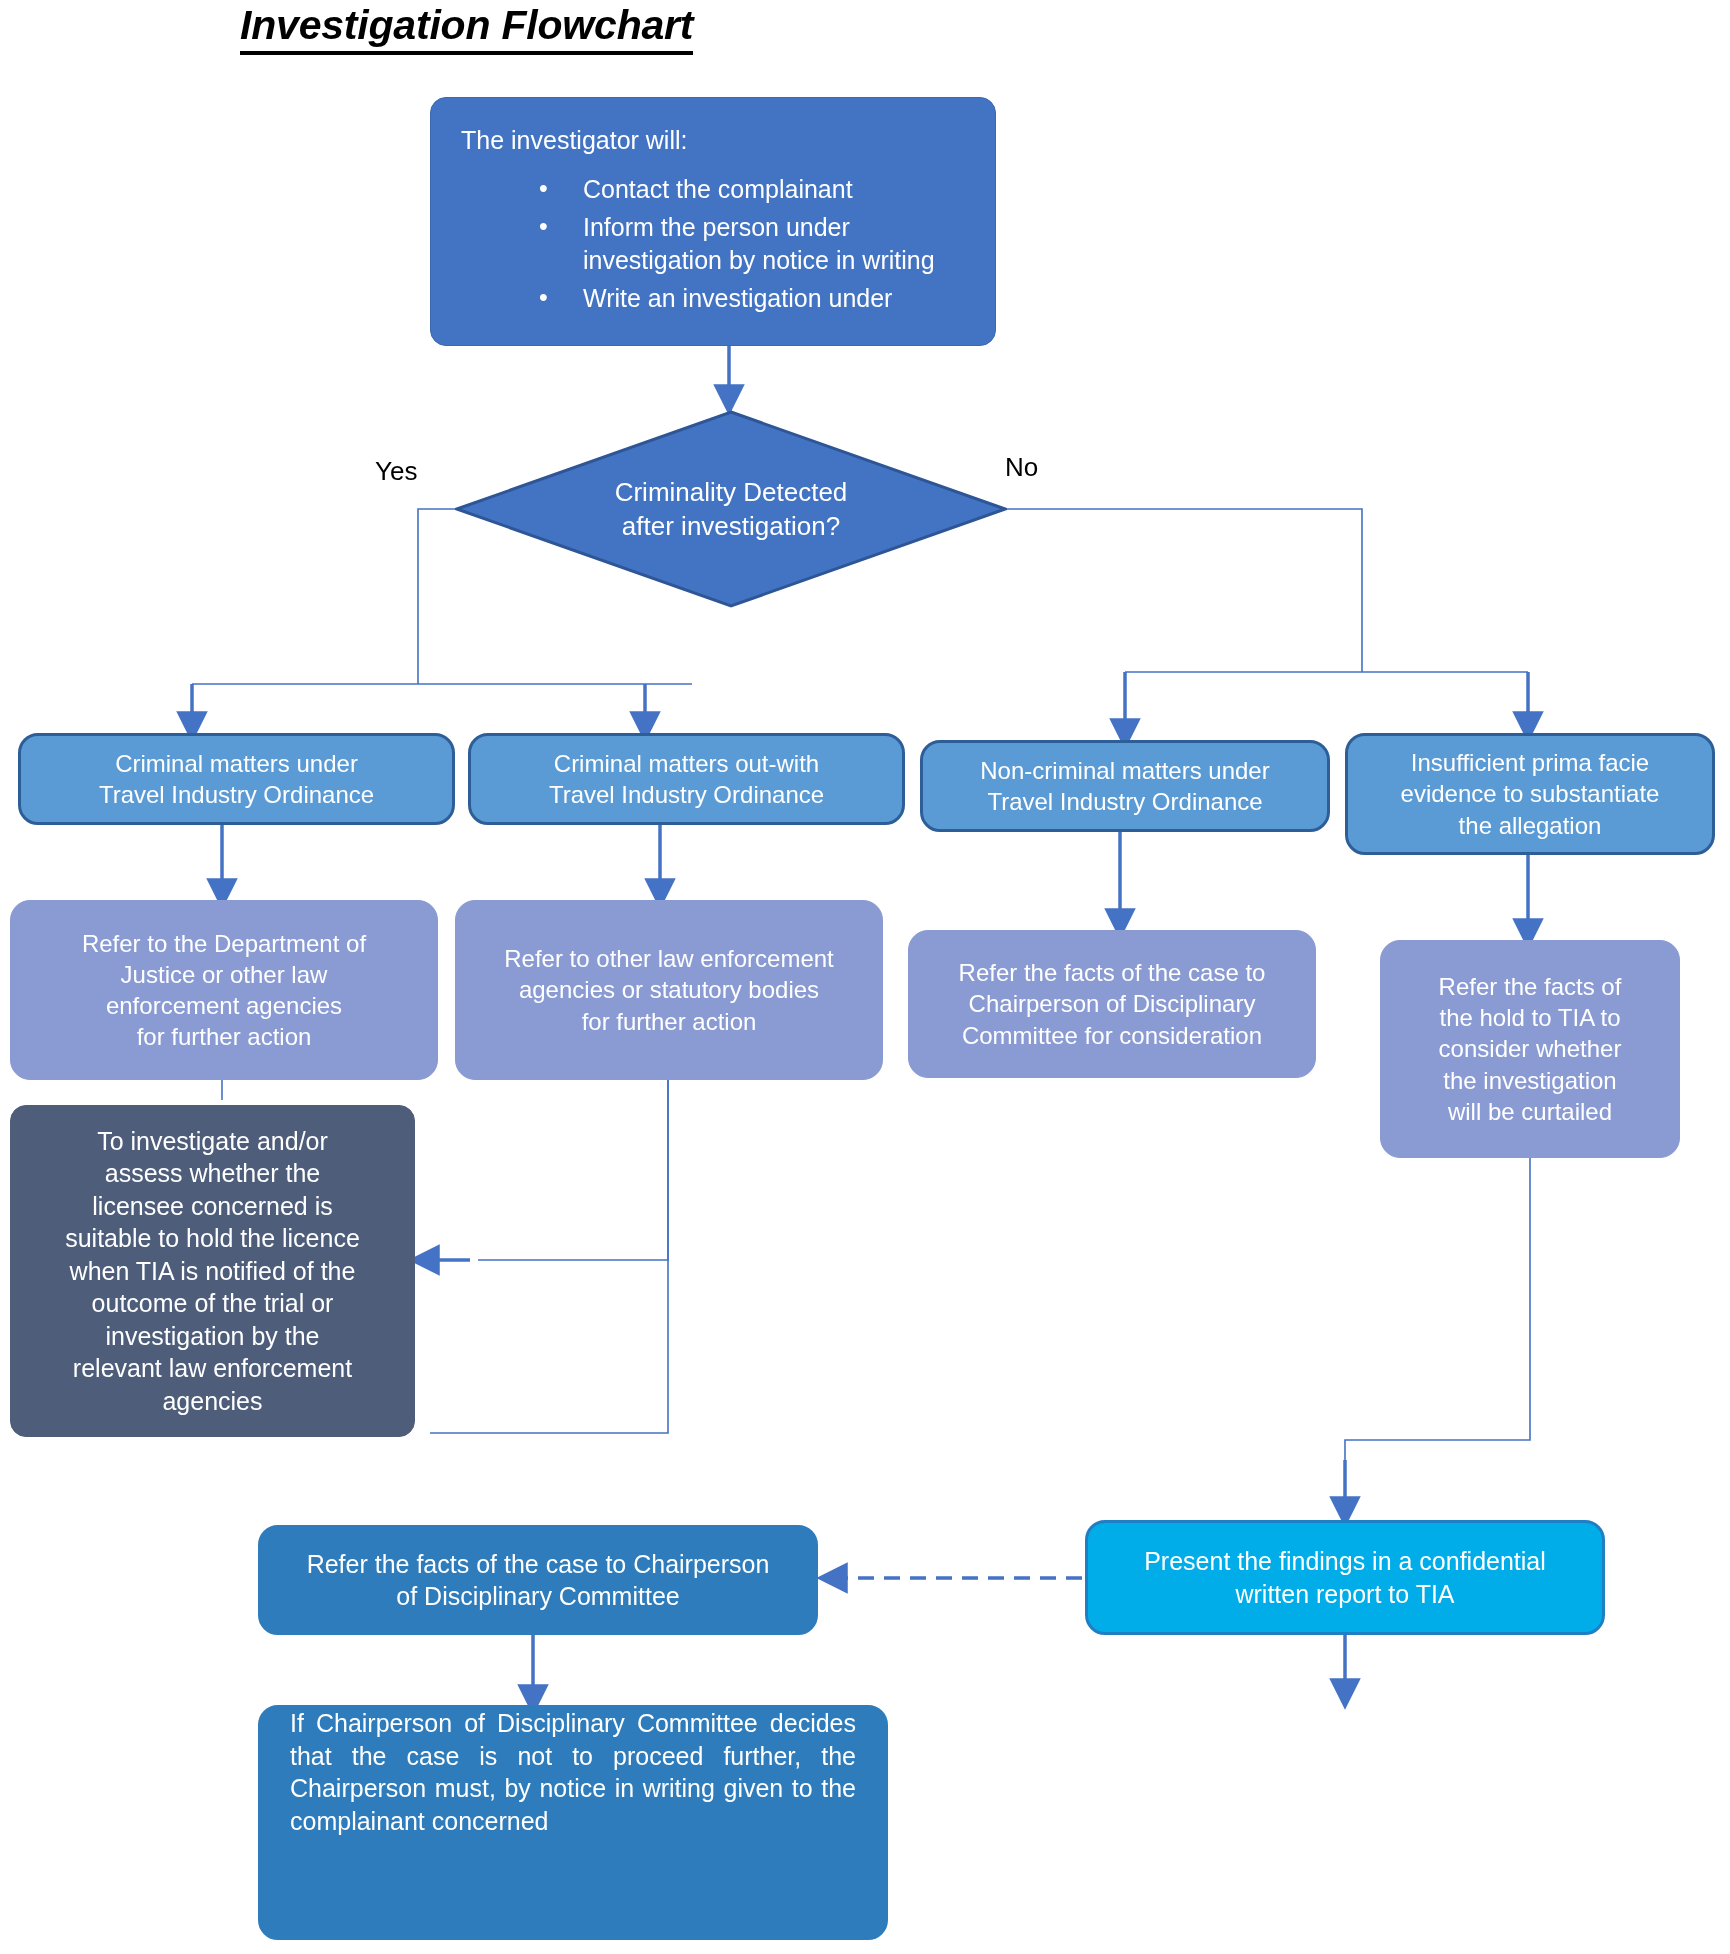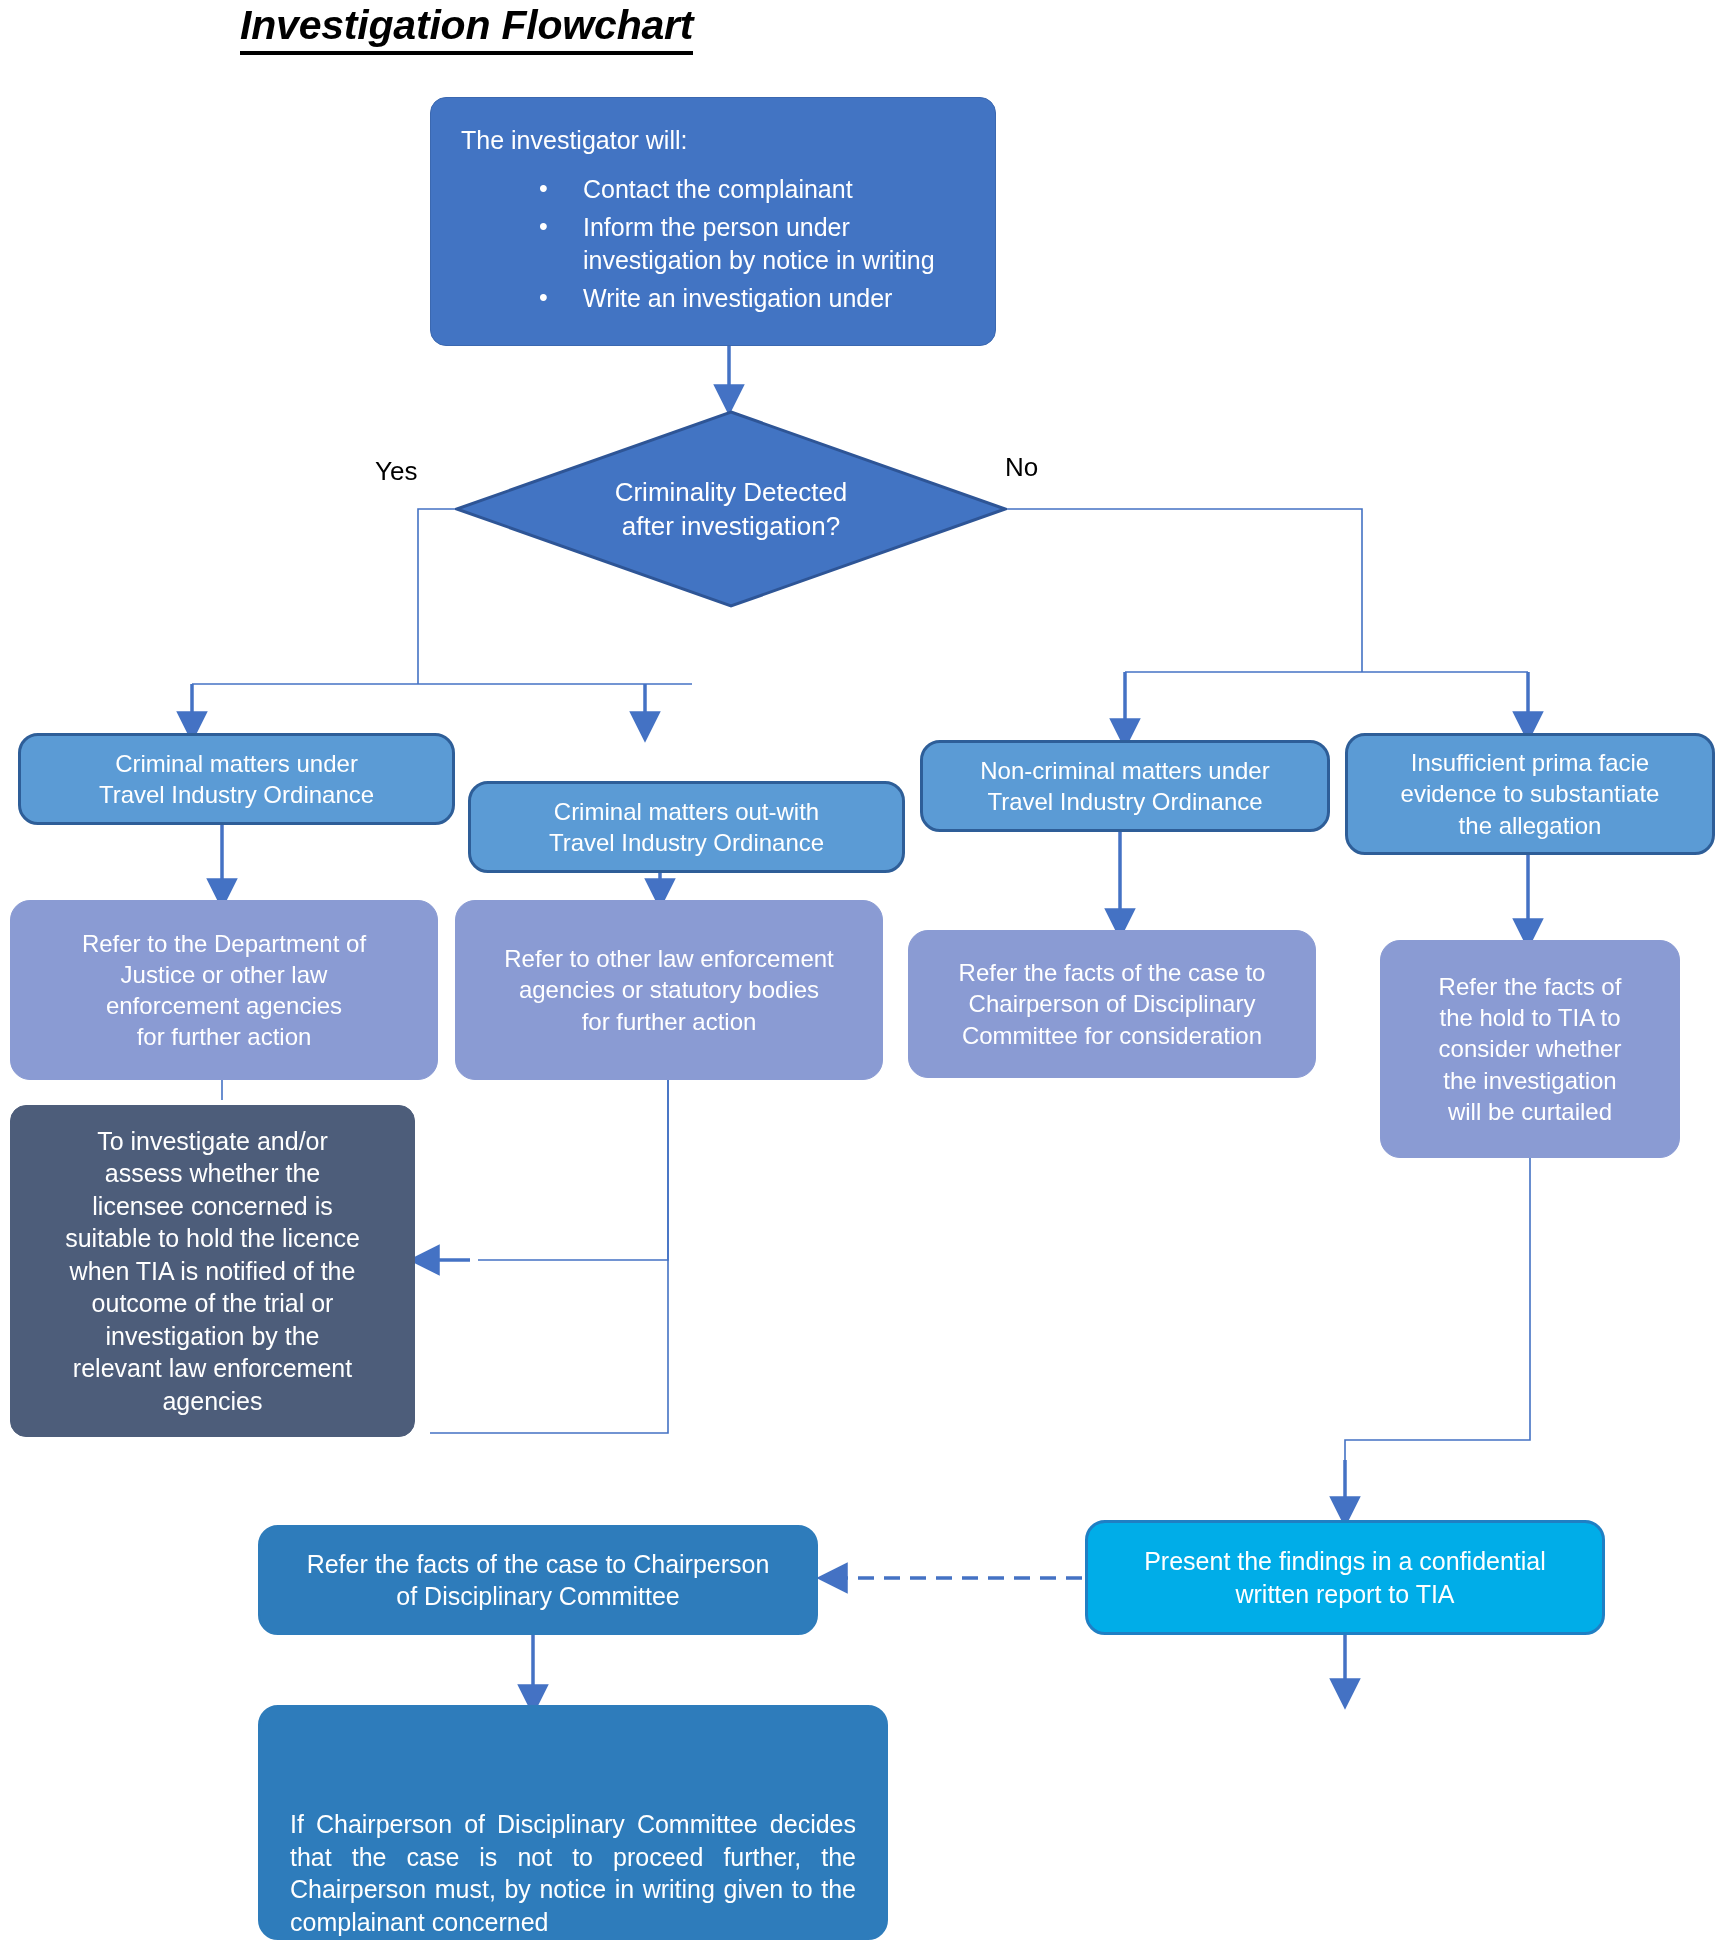--- a/index.html
+++ b/index.html
@@ -114,21 +114,21 @@
     position: absolute;
     font-size: 26px;
     color: #000000;
     z-index: 4;
   }
   #label-yes { left: 375px; top: 456px; }
   #label-no  { left: 1005px; top: 452px; }
 
   
   #box-crim-under   { left: 18px;  top: 733px; width: 437px; height: 92px; font-size: 24px; }
-  #box-crim-out     { left: 468px; top: 733px; width: 437px; height: 92px; font-size: 24px; margin-top: 48px; }
+  #box-crim-out     { left: 468px; top: 733px; width: 437px; height: 92px; font-size: 24px; }
   #box-noncrim      { left: 920px; top: 740px; width: 410px; height: 92px; font-size: 24px; }
   #box-insufficient { left: 1345px;top: 733px; width: 370px; height: 122px; font-size: 24px; }
 
   
   #box-refer-doj    { left: 10px;  top: 900px;  width: 428px; height: 180px; font-size: 24px; }
   #box-refer-other  { left: 455px; top: 900px;  width: 428px; height: 180px; font-size: 24px; }
   #box-refer-chair  { left: 908px; top: 930px;  width: 408px; height: 148px; font-size: 24px; }
   #box-refer-tia    { left: 1380px;top: 940px;  width: 300px; height: 218px; font-size: 24px; }
 
   
@@ -144,21 +144,21 @@
   }
   #box-present {
     left: 1085px; top: 1520px; width: 520px; height: 115px;
     font-size: 25px;
   }
   #box-if-chair {
     left: 258px; top: 1705px; width: 630px; height: 235px;
     font-size: 25px;
     text-align: justify;
     align-items: stretch;
-    justify-content: flex-end;
+    justify-content: flex-start;
     padding: 0 30px;
   }
   #box-informed {
     left: 1085px; top: 1700px; width: 520px; height: 250px;
     font-size: 25px;
     text-align: justify;
     align-items: stretch;
     justify-content: center;
     padding: 0 30px;
   }

